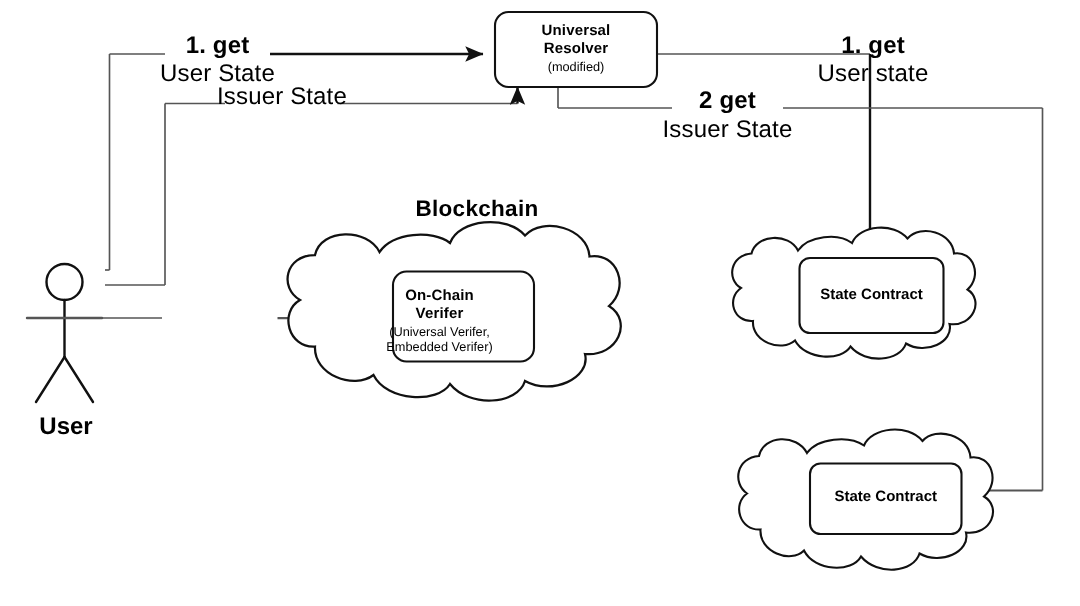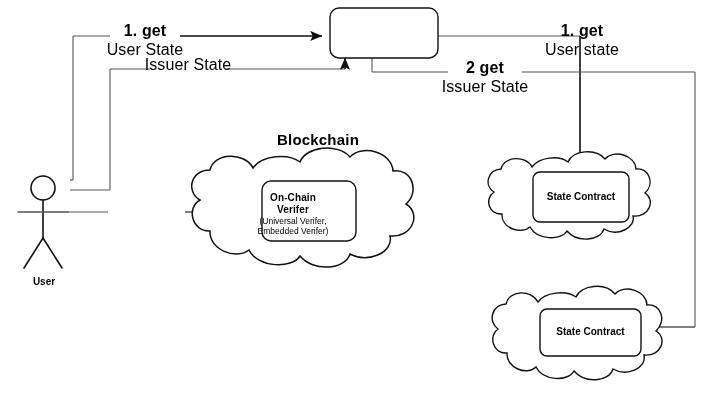--- a/index.html
+++ b/index.html
@@ -54,21 +54,21 @@
   .cloud-caption {
     font-size: 9.5px;
     font-weight: bold;
   }
   .section-title {
     font-size: 15px;
     font-weight: bold;
     letter-spacing: 0.2px;
   }
   .actor-caption {
-    font-size: 10px;
+    font-size: 16px;
     font-weight: bold;
   }
   .contract-label {
     font-size: 10px;
     font-weight: bold;
   }
 </style>
 </head>
 <body>
 
@@ -205,20 +205,25 @@
     <div>1. get</div>
     <div class="line2">User state</div>
   </div>
 
   <div class="lbl flow-label" style="left:430px; top:59px; width:110px;">
     <div>2 get</div>
     <div class="line2">Issuer State</div>
   </div>
 
 
+  <div class="lbl" style="left:330px; top:15px; width:108px;">
+    <div class="box-title">Universal</div>
+    <div class="box-title">Resolver</div>
+    <div class="box-sub">(modified)</div>
+  </div>
 
   <div class="lbl" style="left:244px; top:192px; width:98px;">
     <div class="box-title">On-Chain</div>
     <div class="box-title">Verifer</div>
     <div class="box-sub">(Universal Verifer,</div>
     <div class="box-sub">Embedded Verifer)</div>
   </div>
 
 
   <div class="lbl contract-label" style="left:533px; top:191px; width:96px;">State Contract</div>

